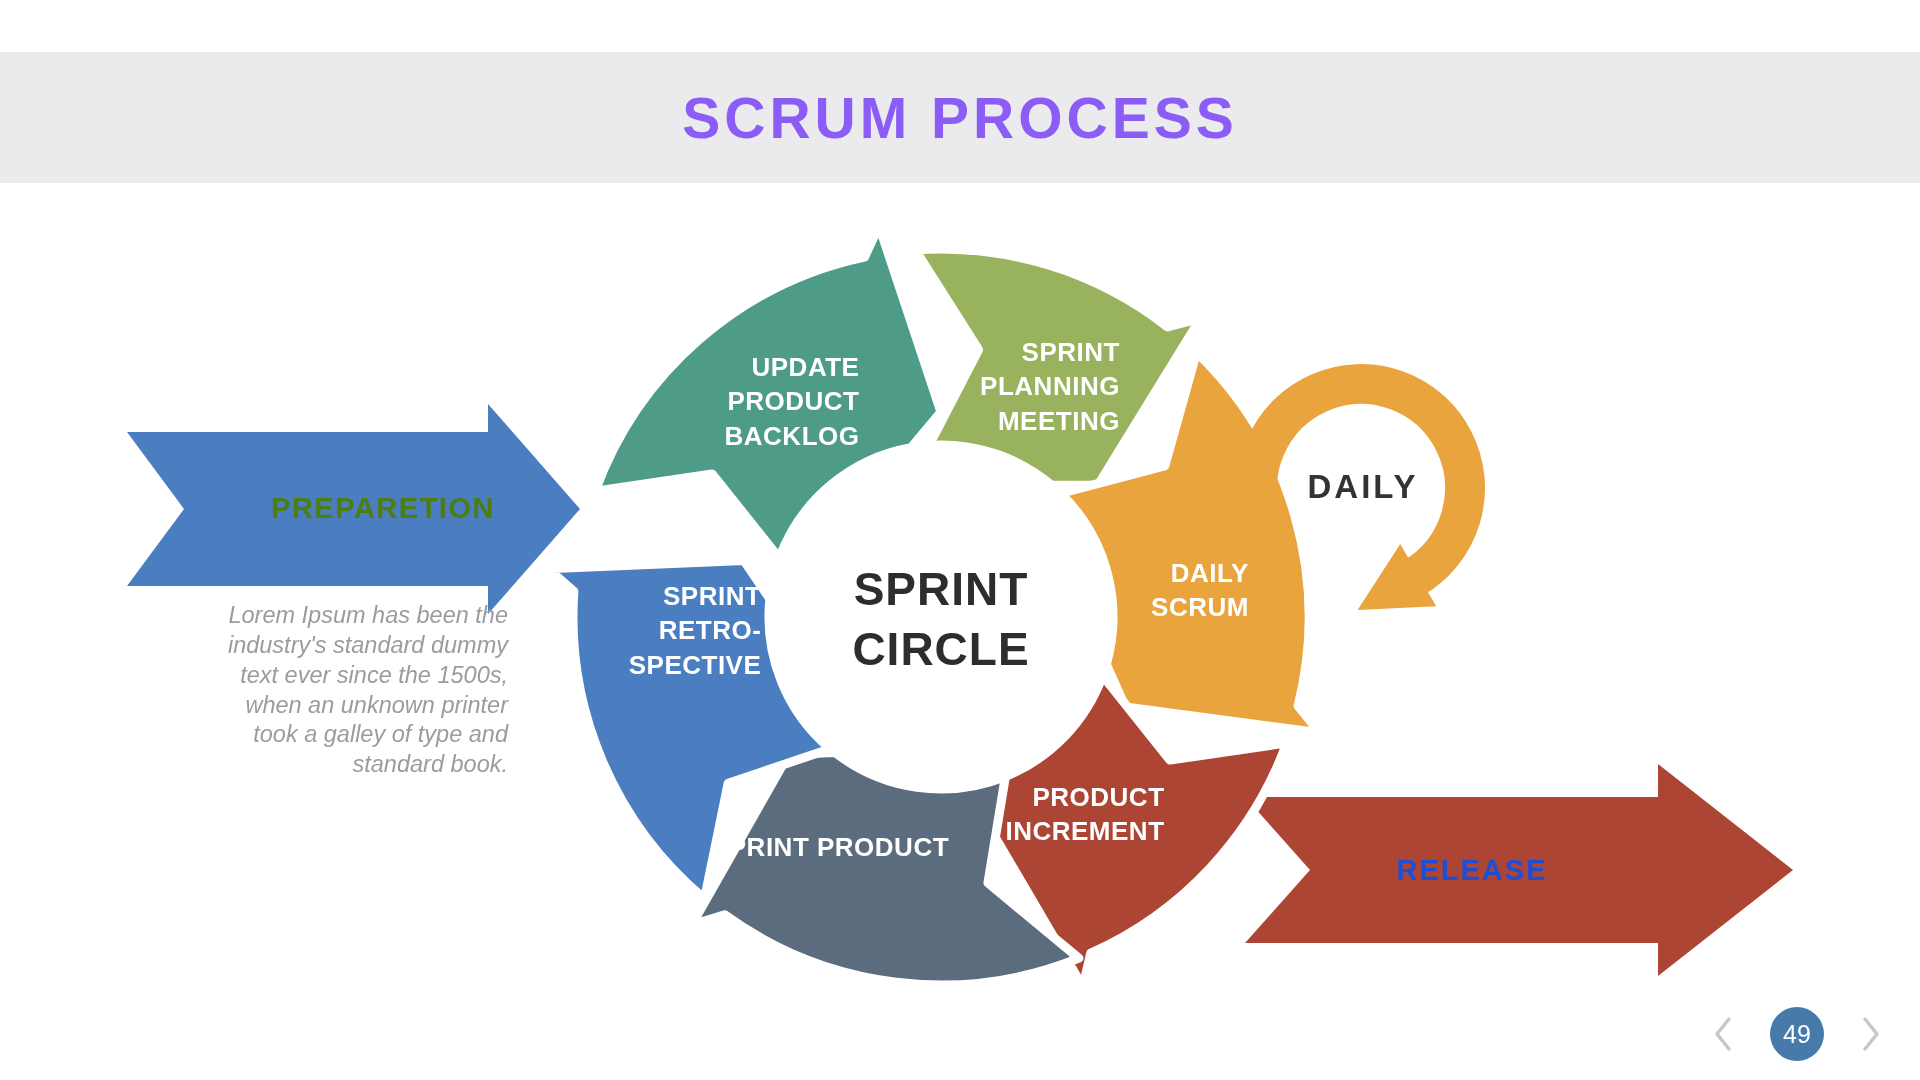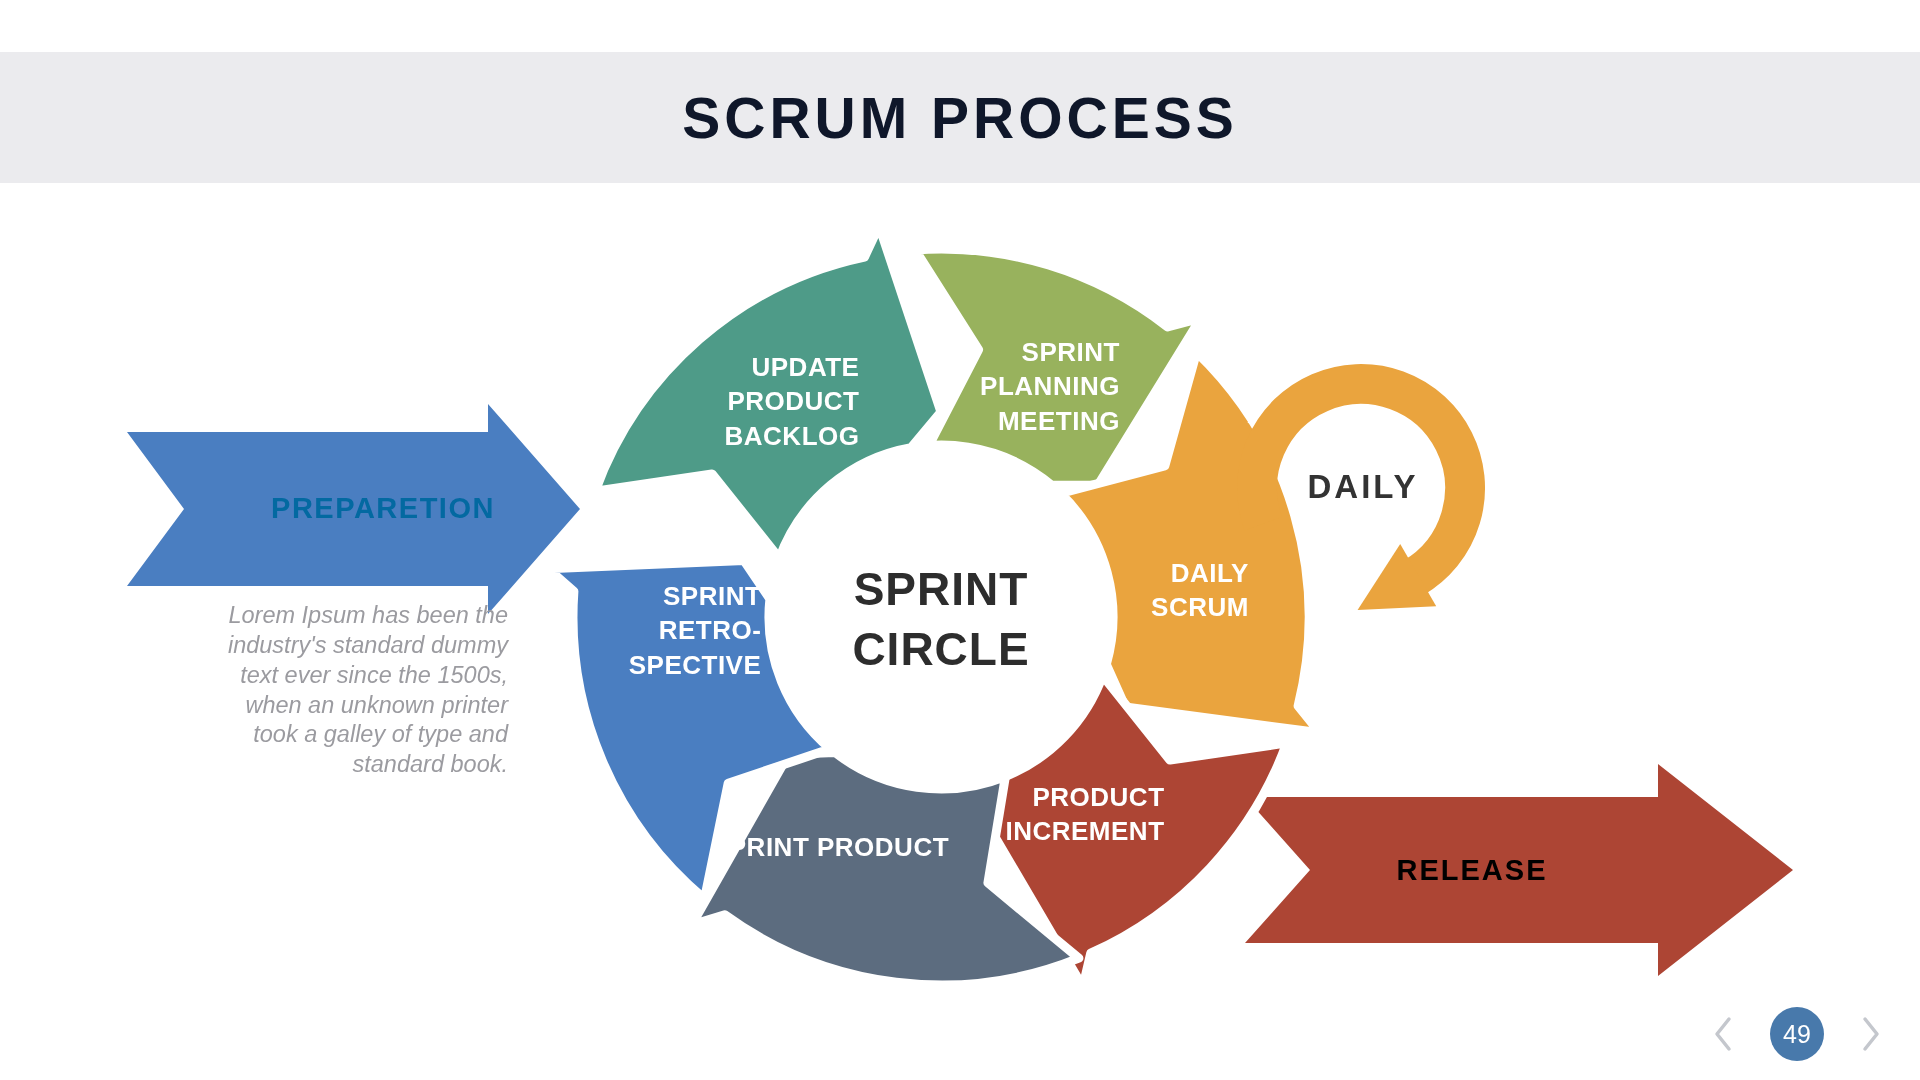--- a/index.html
+++ b/index.html
@@ -34,25 +34,25 @@
     position:absolute;left:941px;top:620px;transform:translate(-50%,-50%);
     font-size:46px;font-weight:700;line-height:1.3;letter-spacing:1px;
     text-align:center;white-space:pre-line;color:#2d2d2d;
   }
   .daily-label{
     position:absolute;left:1363px;top:487px;transform:translate(-50%,-50%);
     font-size:33px;font-weight:700;letter-spacing:3px;color:#333333;white-space:nowrap;
   }
   .prep-label{
     position:absolute;left:383px;top:508px;transform:translate(-50%,-50%);
-    color:#0369a1;font-weight:700;font-size:29px;letter-spacing:1.5px;white-space:nowrap;
+    color:#4d7c0f;font-weight:700;font-size:29px;letter-spacing:1.5px;white-space:nowrap;
   }
   .release-label{
     position:absolute;left:1472px;top:870px;transform:translate(-50%,-50%);
-    color:#000000;font-weight:700;font-size:29px;letter-spacing:2px;white-space:nowrap;
+    color:#1d4ed8;font-weight:700;font-size:29px;letter-spacing:2px;white-space:nowrap;
   }
   .prep-description{
     position:absolute;left:140px;top:601px;width:368px;
     text-align:right;font-style:italic;color:#9b9ba0;font-size:23.5px;line-height:1.27;
     white-space:pre-line;
   }
   
   .pagination{
     position:absolute;left:1712px;top:1003px;width:170px;height:62px;
     display:flex;align-items:center;justify-content:space-between;
@@ -63,21 +63,21 @@
     display:flex;align-items:center;justify-content:center;
   }
   .page-num{color:#ffffff;font-size:25px;font-weight:400;}
 </style>
 </head>
 <body>
 
 <div class="slide">
 
   <div class="header-bar" style="background: rgb(235, 235, 238);">
-    <h1 class="slide-title" style="color: #0f172a;">SCRUM PROCESS</h1>
+    <h1 class="slide-title" style="color: #8b5cf6;">SCRUM PROCESS</h1>
   </div>
 
   <svg class="diagram" width="1920" height="1080" viewBox="0 0 1920 1080">
 
     <polygon points="127,432 488,432 488,404 580,509 488,614 488,586 127,586 184,509" fill="#4a7ec1"></polygon>
 
     <polygon points="1245,797 1658,797 1658,764 1793,870 1658,976 1658,943 1245,943 1310,870" fill="#ad4534"></polygon>
 
     <g id="cycle-group">
         <path d="M 595.2 491.1 A 368 368 0 0 1 864.5 257.0 L 879.1 225.9 L 941.0 412.0 L 911.1 447.6 A 172 172 0 0 0 779.4 558.2 L 712.0 473.9 Z" fill="#4e9b88" stroke="#ffffff" stroke-width="9" stroke-linejoin="round"></path>

